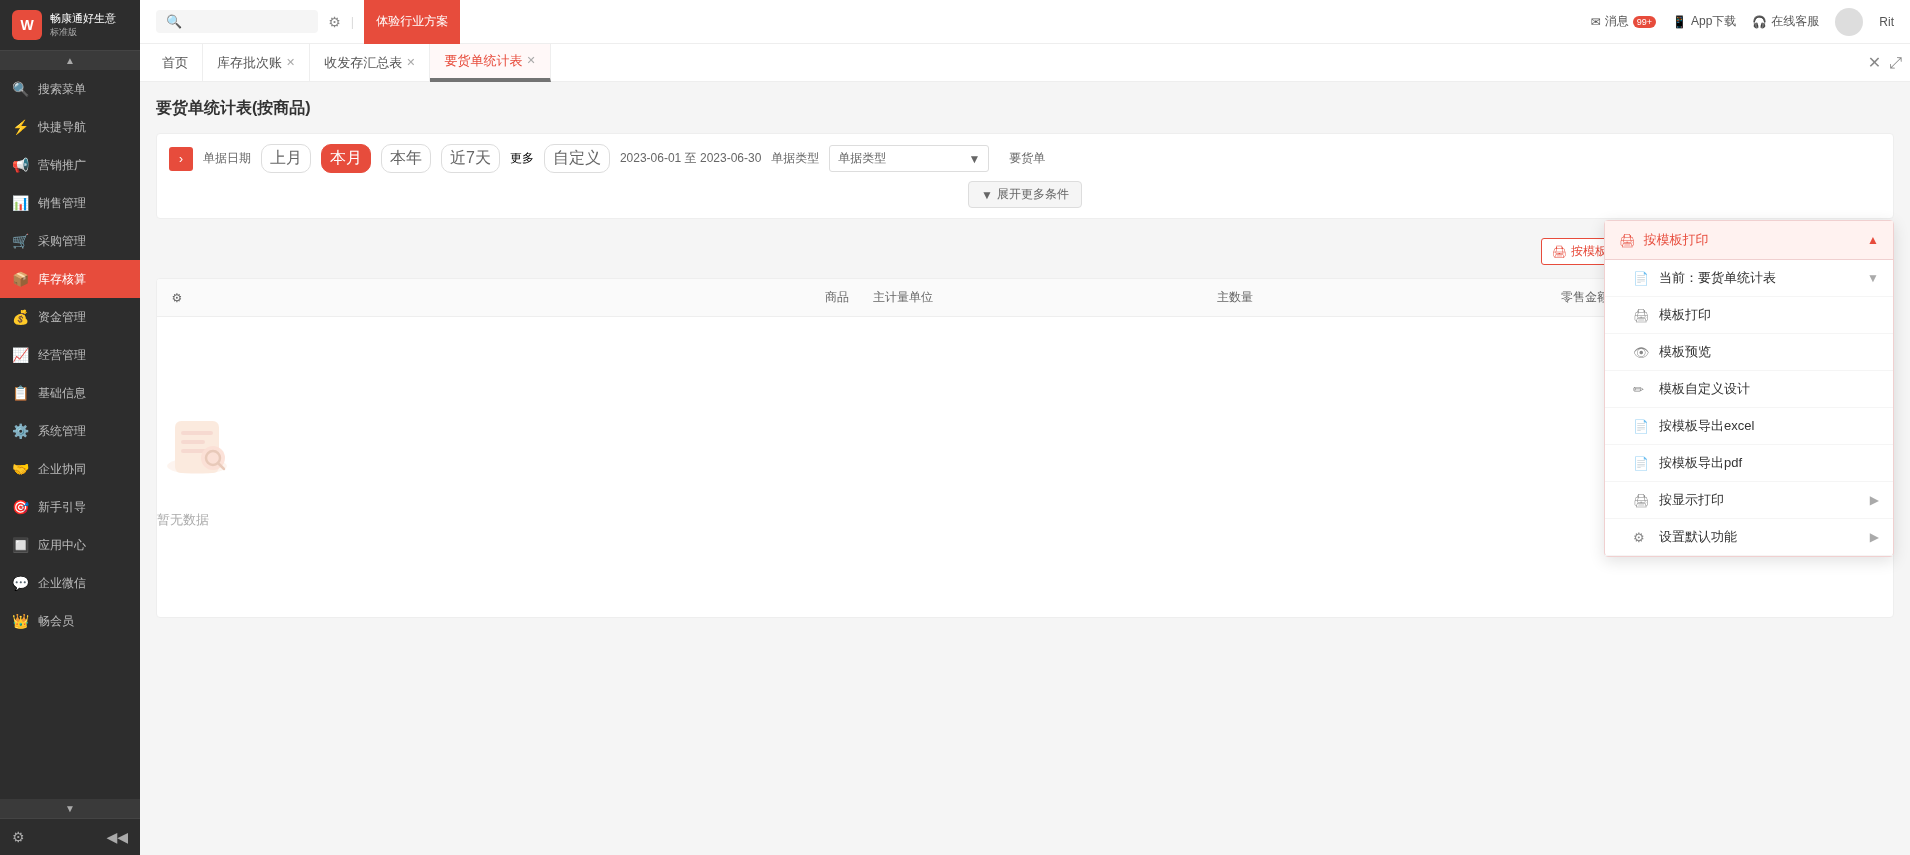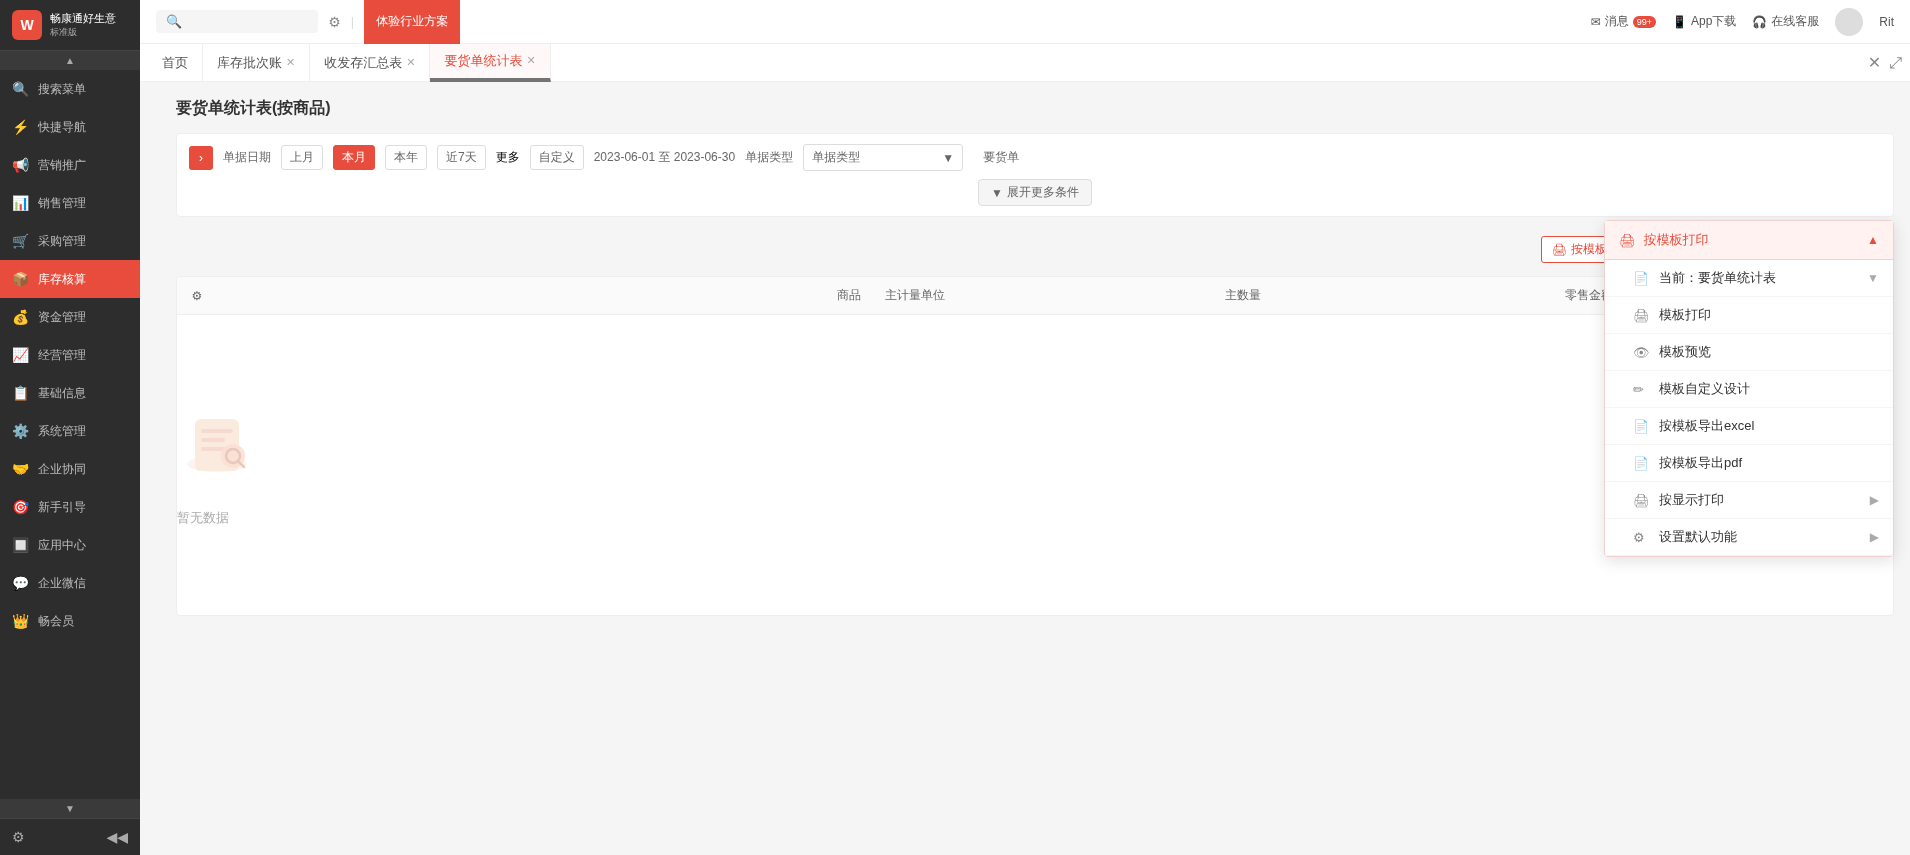--- a/index.html
+++ b/index.html
@@ -115,21 +115,20 @@
     .tab-close { color: #aaa; font-size: 11px; cursor: pointer; }
     .tab-actions { margin-left: auto; display: flex; align-items: center; gap: 8px; }
     .tab-action-btn { background: none; border: none; cursor: pointer; color: #888; font-size: 16px; }
 
     
     .page-content {
       flex: 1;
       overflow-y: auto;
       padding: 16px;
       position: relative;
-      margin-left: 20px;
     }
     .page-title {
       font-size: 16px; font-weight: bold; color: #333;
       margin-bottom: 14px;
     }
 
     
     .filter-bar {
       background: #fff;
       border: 1px solid #eee;
@@ -142,22 +141,22 @@
     }
     .filter-expand-btn {
       display: flex; align-items: center;
       background: #f5f5f5; border: 1px solid #ddd;
       border-radius: 4px; padding: 4px 12px;
       cursor: pointer; font-size: 12px; color: #666; gap: 4px;
       margin: 8px auto 0; width: fit-content;
     }
     .filter-label { font-size: 12px; color: #666; white-space: nowrap; }
     .filter-toggle-btn {
-      background: #fff; border: 1px solid #ddd; border-radius: 3px;
-      padding: 3px 8px; font-size: 12px; color: #666; cursor: pointer;
+      background: #fff; border: 1px solid #ddd; border-radius: 10px;
+      padding: 3px 8px; font-size: 16px; color: #666; cursor: pointer;
     }
     .filter-toggle-btn.active { background: #e74c3c; color: white; border-color: #e74c3c; }
     .filter-select {
       border: 1px solid #ddd; border-radius: 3px; padding: 4px 8px;
       font-size: 12px; color: #666; background: #fff; min-width: 160px;
       display: flex; align-items: center; justify-content: space-between;
       cursor: pointer; gap: 8px;
     }
     .more-btn {
       background: none; border: none; font-size: 12px; color: #000000; cursor: pointer; padding: 0;

